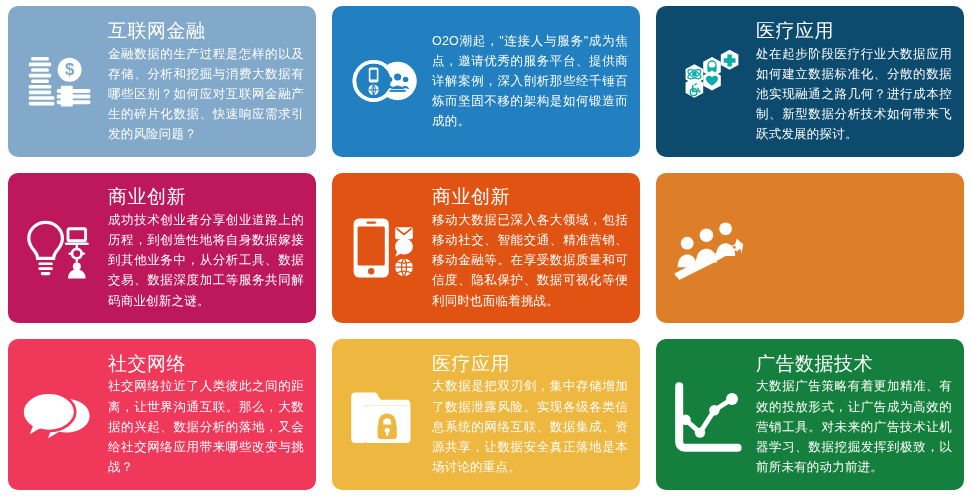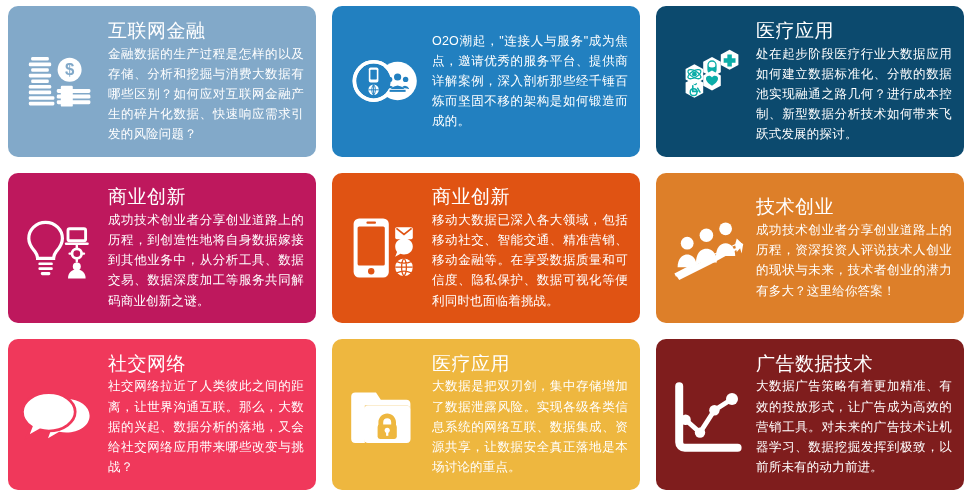--- a/index.html
+++ b/index.html
@@ -222,24 +222,20 @@
           <circle cx="24" cy="44" r="8"></circle>
           <path d="M12 74 c0 -10 5 -16 12 -16 c7 0 12 6 12 16 z"></path>
           <circle cx="48" cy="34" r="8.5"></circle>
           <path d="M35 68 c0 -11 6 -17 13 -17 c7 0 13 6 13 17 z"></path>
           <circle cx="72" cy="26" r="8"></circle>
           <path d="M60 60 c0 -10 5 -16 12 -16 c7 0 12 6 12 16 z"></path>
           <path d="M10 84 L52 62 L88 49 L86 41 L94 45 L92 57 L90 50 L54 70 L14 90 z"></path>
           <path d="M8 82 L50 60 L84 47 L86 55 L94 46 L86 38 L84 45 L48 64 L10 86 z"></path>
         </svg>
       </div>
-      <div class="text-col">
-        <h3 class="card-title">技术创业</h3>
-        <p class="card-desc">成功技术创业者分享创业道路上的历程，资深投资人评说技术人创业的现状与未来，技术者创业的潜力有多大？这里给你答案！</p>
-      </div>
     </div>
   </div>
 
   <div class="cell cell-6">
     <div class="card" style="background:#f0385b">
       <div class="icon-wrap">
         <svg viewBox="0 0 100 100" aria-hidden="true">
           <path d="M58 30 c16 0 29 9 29 21 c0 12 -13 21 -29 21 c-3 0 -6 -0.4 -9 -1 l-14 8 l4 -11 c-6 -4 -10 -10 -10 -17 c0 -12 13 -21 29 -21 z" fill="#ffffff"></path>
           <path d="M36 22 c18 0 33 11 33 24 c0 13 -15 24 -33 24 c-4 0 -8 -0.5 -11 -1.4 l-16 9 l5 -13 C7 60 3 53 3 46 c0 -13 15 -24 33 -24 z" fill="#ffffff" stroke="#f0385b" stroke-width="3.4"></path>
         </svg>
@@ -265,21 +261,21 @@
         </svg>
       </div>
       <div class="text-col">
         <h3 class="card-title">医疗应用</h3>
         <p class="card-desc">大数据是把双刃剑，集中存储增加了数据泄露风险。实现各级各类信息系统的网络互联、数据集成、资源共享，让数据安全真正落地是本场讨论的重点。</p>
       </div>
     </div>
   </div>
 
   <div class="cell cell-8">
-    <div class="card" style="background:#7f1d1d">
+    <div class="card" style="background:#15803d">
       <div class="icon-wrap">
         <svg viewBox="0 0 100 100" aria-hidden="true">
           <path d="M14 14 v70 c0 4 3 7 7 7 h66" fill="none" stroke="#ffffff" stroke-width="10" stroke-linecap="round"></path>
           <path d="M22 56 L40 72 L58 44 L80 30" fill="none" stroke="#ffffff" stroke-width="6" stroke-linejoin="round" stroke-linecap="round"></path>
           <circle cx="22" cy="56" r="6.5" fill="#ffffff"></circle>
           <circle cx="40" cy="72" r="6.5" fill="#ffffff"></circle>
           <circle cx="58" cy="44" r="6.5" fill="#ffffff"></circle>
           <circle cx="80" cy="30" r="7.5" fill="#ffffff"></circle>
         </svg>
       </div>

